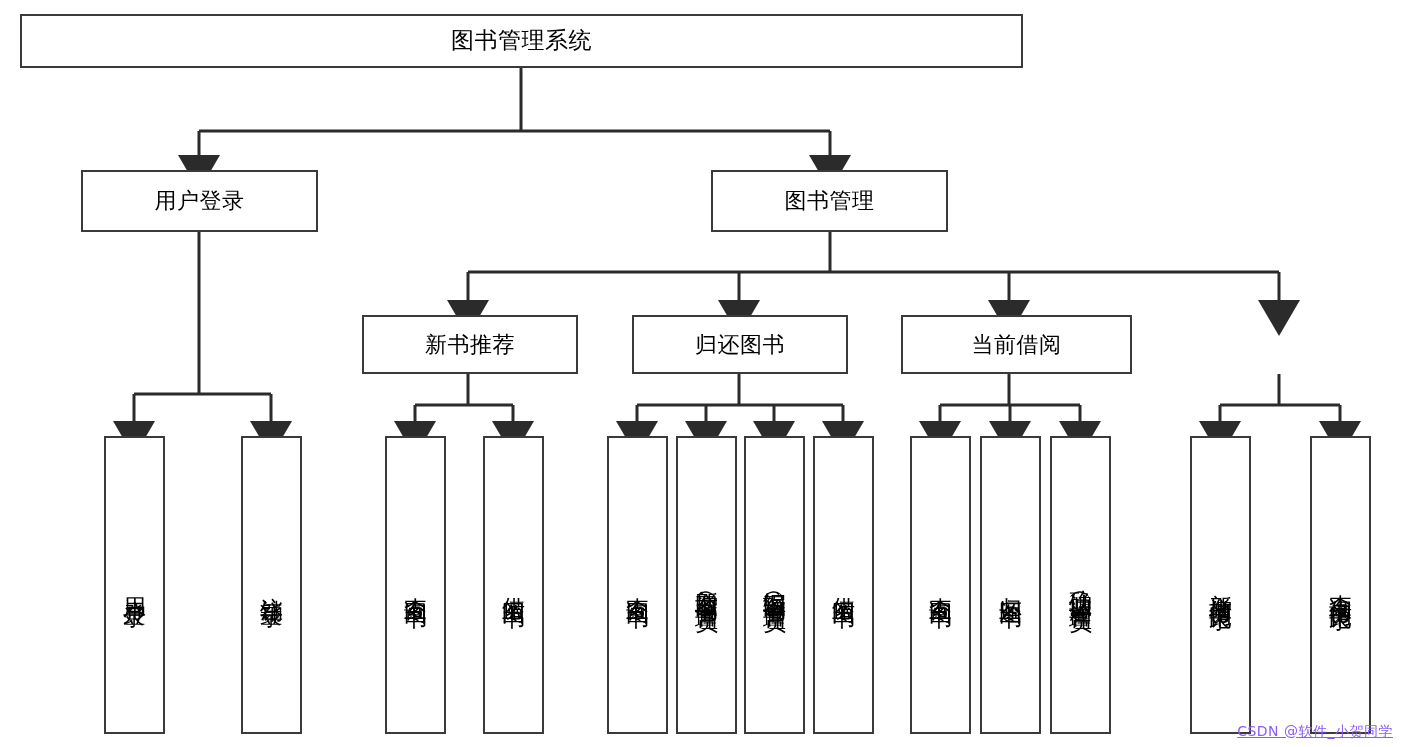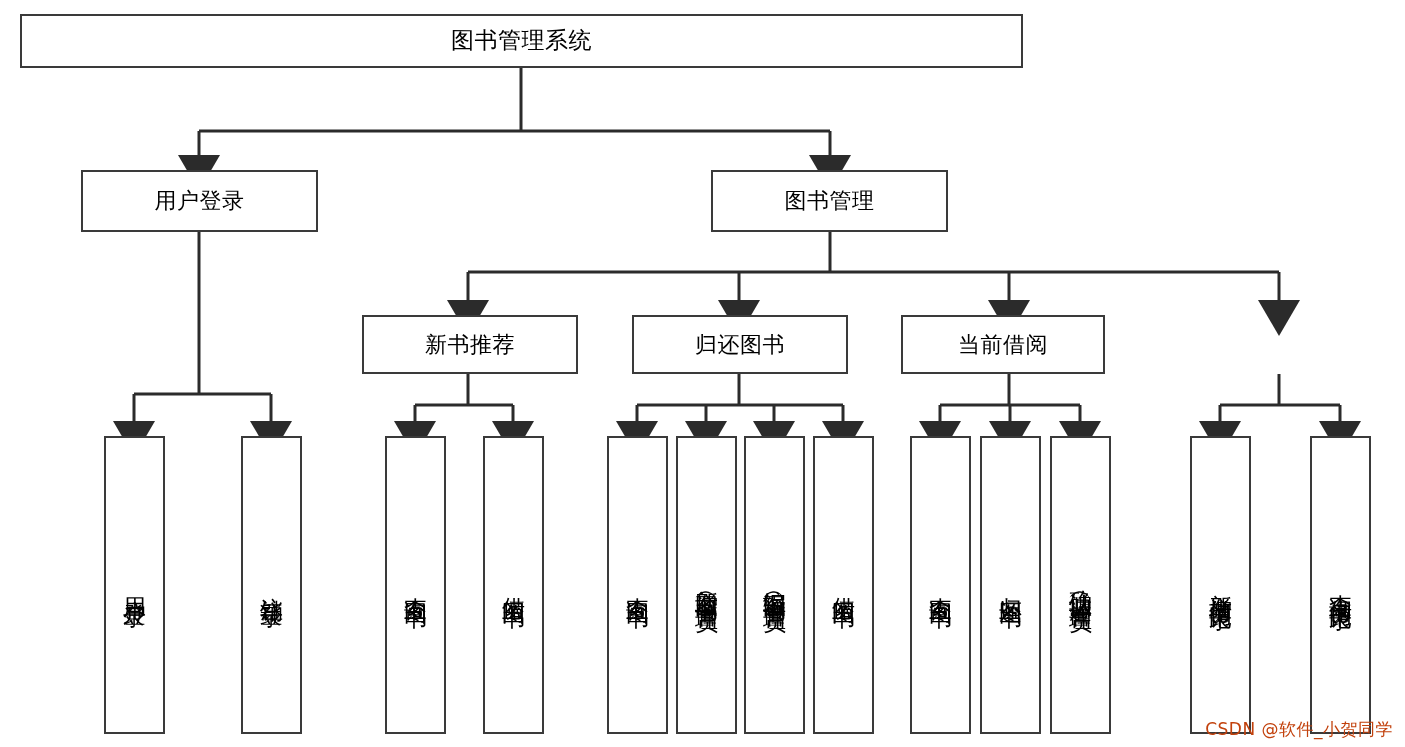--- a/index.html
+++ b/index.html
@@ -64,26 +64,27 @@
     font-size: 23px;
     line-height: 1.0;
     letter-spacing: 3px;
     white-space: nowrap;
   }
   
   #watermark {
     position: absolute;
     right: 12px;
     bottom: 6px;
-    font-size: 17px;
-    color: #c2410c;
+    font-size: 14px;
+    color: #8b5cf6;
     letter-spacing: 0.5px;
     z-index: 3;
     white-space: nowrap;
     font-family: "DejaVu Sans", "Liberation Sans", sans-serif;
+    text-decoration: underline;
   }
 </style>
 </head>
 <body>
 
 <div id="canvas">
 
   <svg id="connectors" viewBox="0 0 1405 747" xmlns="http://www.w3.org/2000/svg">
     <defs>
       <marker id="arrow" viewBox="0 0 12 14" refX="1" refY="7" markerWidth="12" markerHeight="14" orient="auto-start-reverse">
@@ -147,21 +148,21 @@
   </div>
 
   <div class="node horiz" style="left:362px; top:315px; width:216px; height:59px;">
     <span class="label">新书推荐</span>
   </div>
 
   <div class="node horiz" style="left:632px; top:315px; width:216px; height:59px;">
     <span class="label">归还图书</span>
   </div>
 
-  <div class="node horiz" style="left:901px; top:315px; width:204px; height:59px;">
+  <div class="node horiz" style="left:901px; top:315px; width:231px; height:59px;">
     <span class="label">当前借阅</span>
   </div>
 
 
   <div class="node vert" style="left:104px; top:436px; width:61px; height:298px;">
     <span class="label">用户登录</span>
   </div>
 
   <div class="node vert" style="left:241px; top:436px; width:61px; height:298px;">
     <span class="label">注销登录</span>

